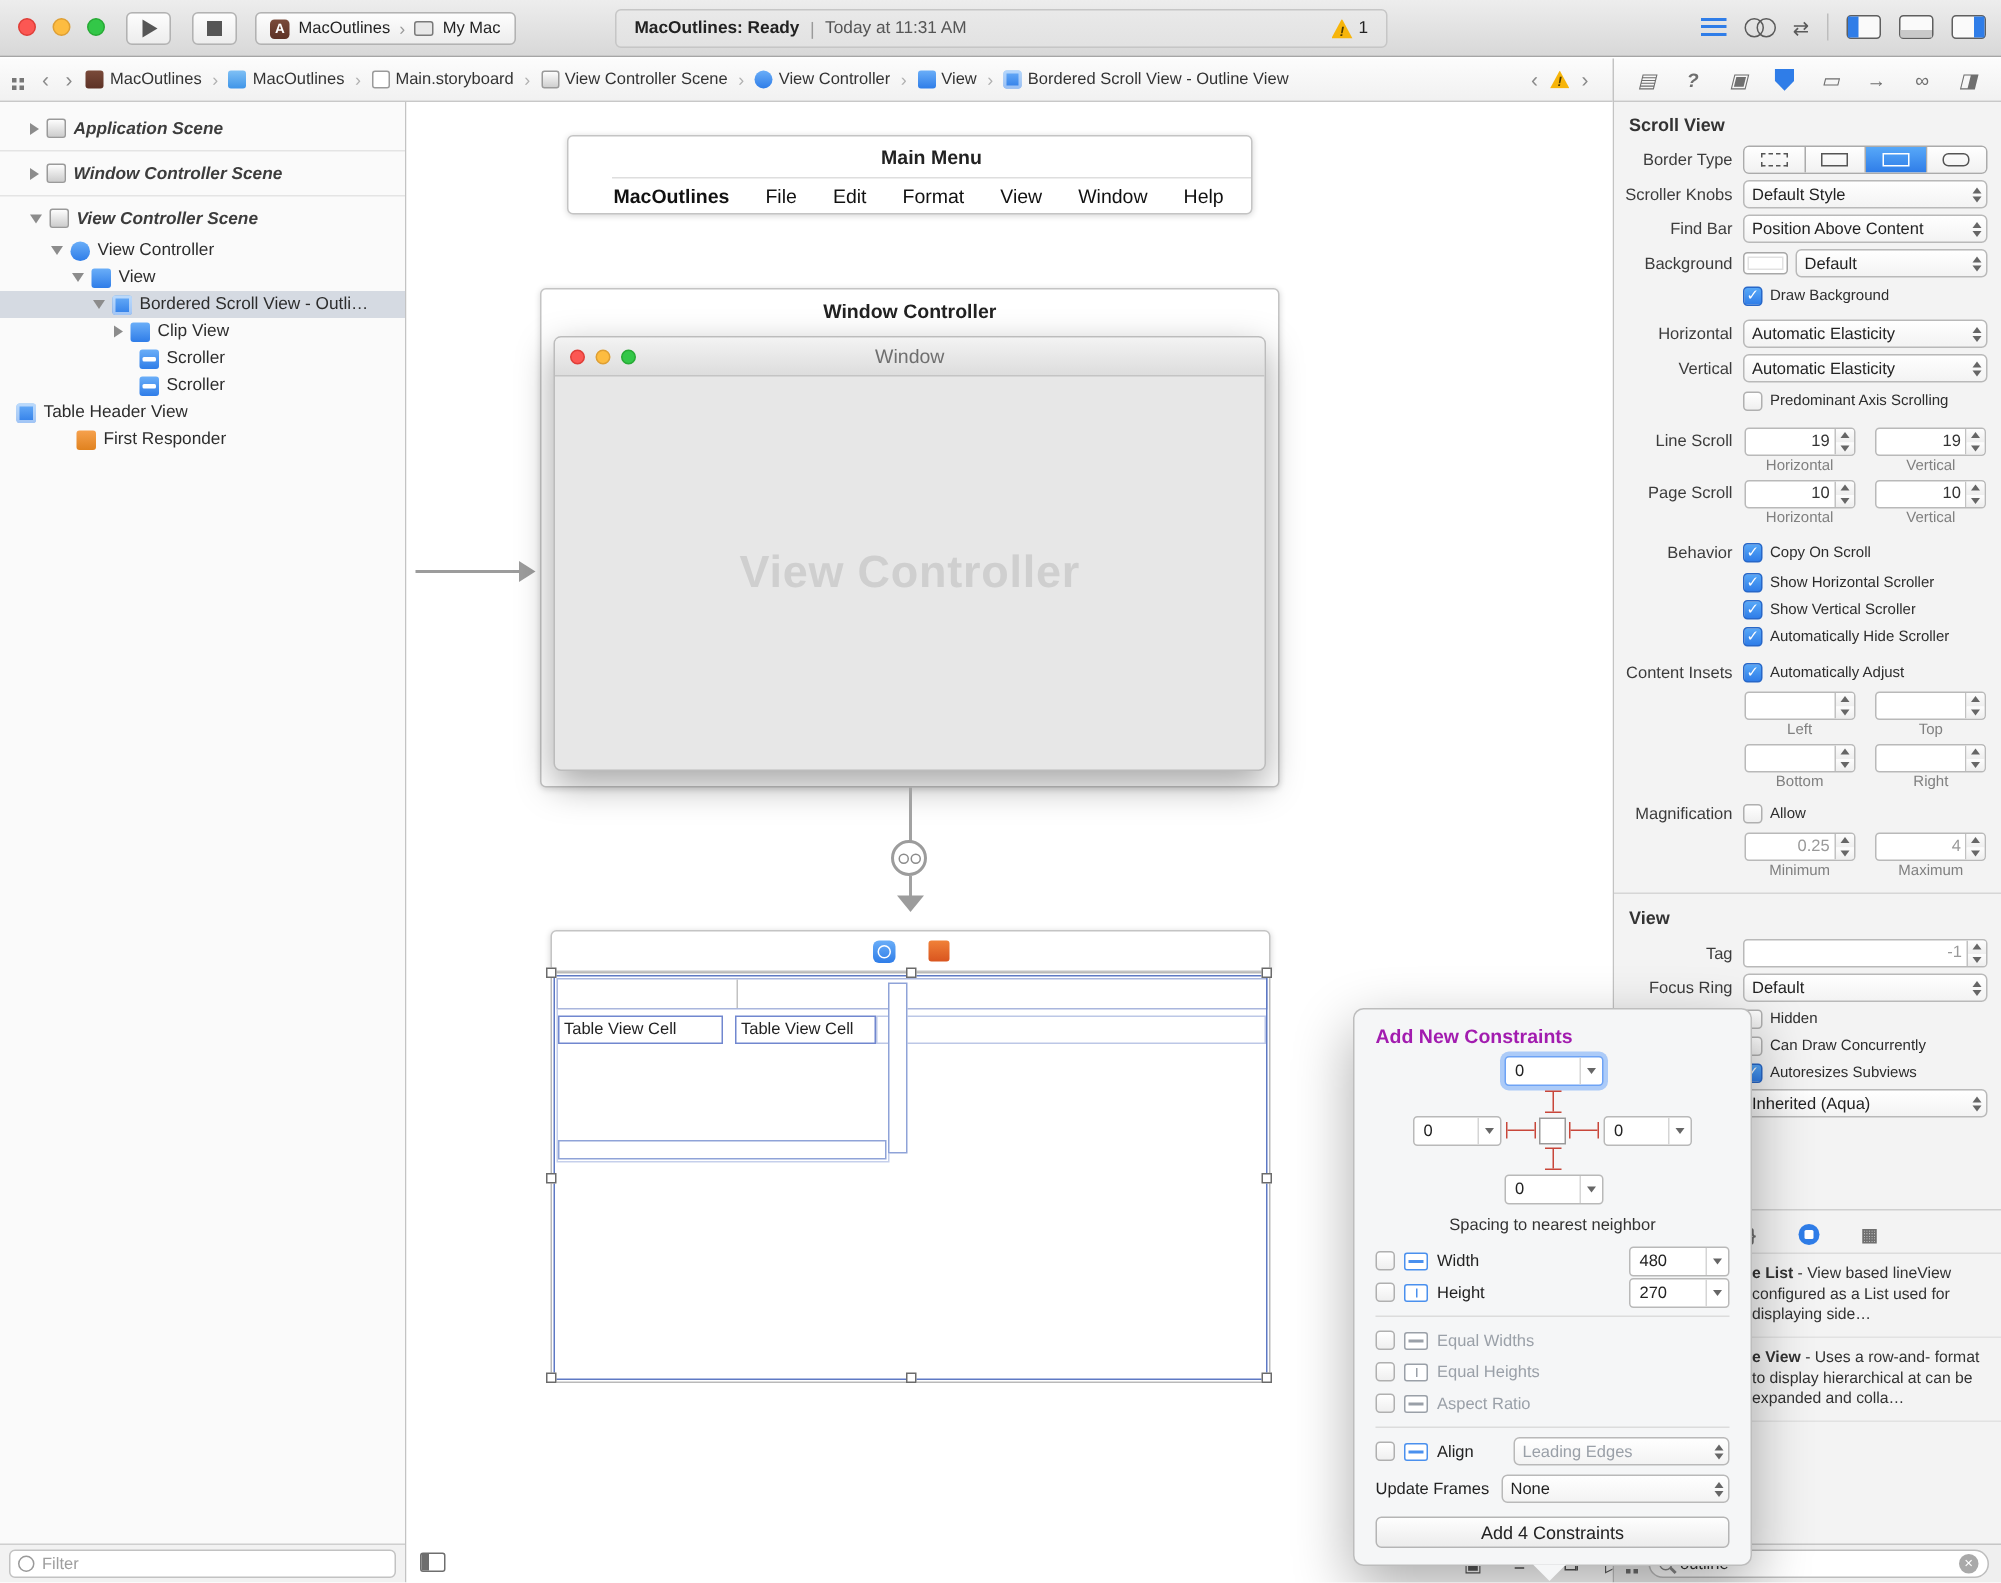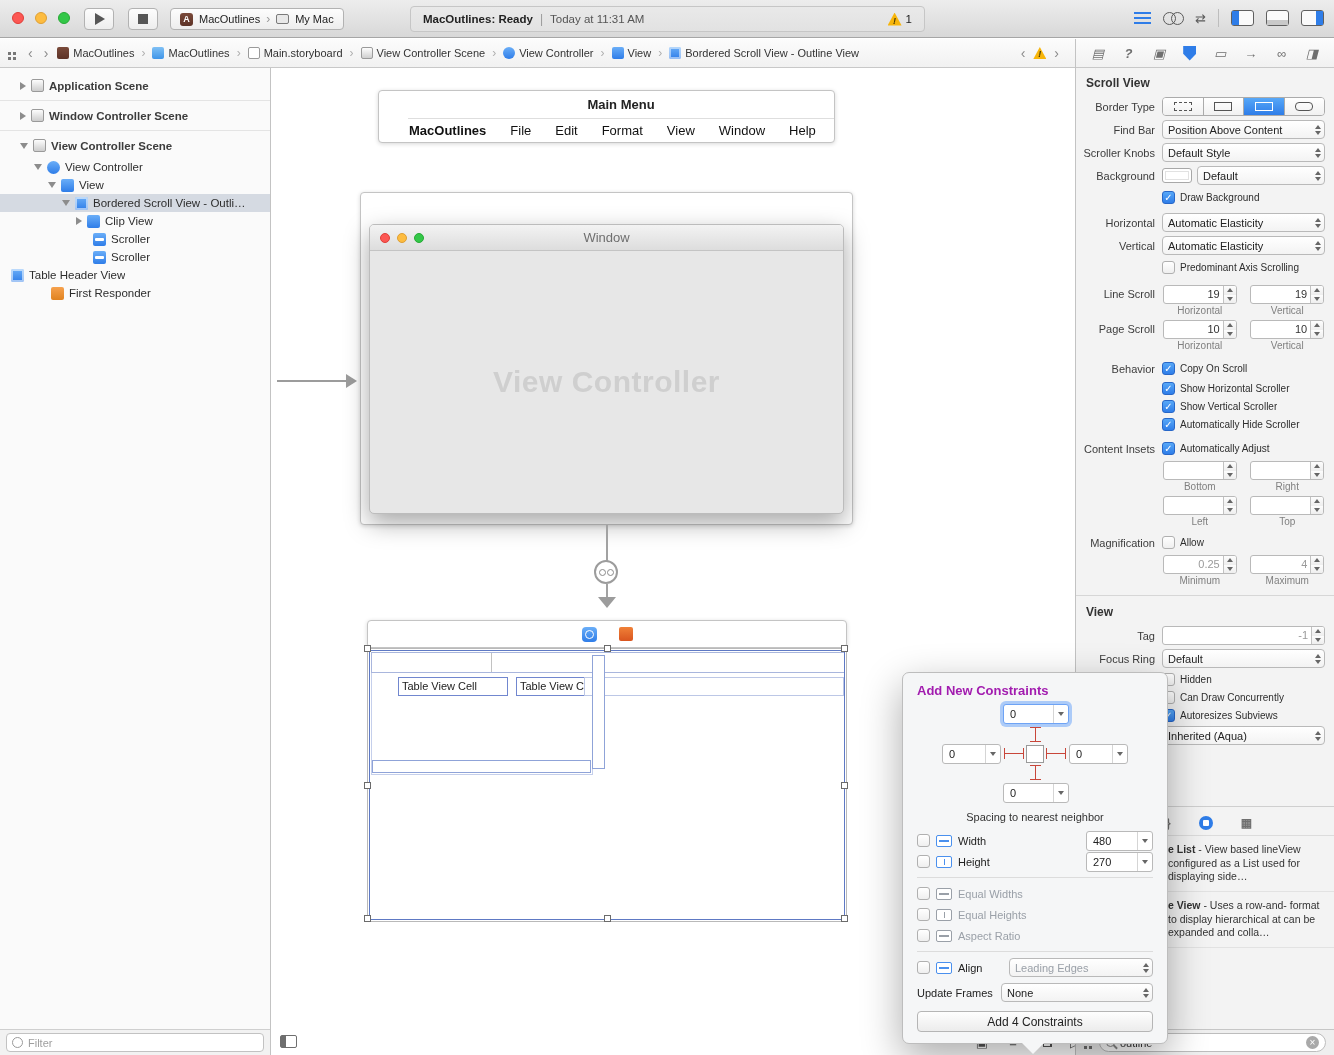--- a/index.html
+++ b/index.html
@@ -59,21 +59,21 @@
 .shield{width:13px;height:15px;background:#2f7de8;clip-path:polygon(0 0,100% 0,100% 55%,50% 100%,0 55%);}
 
 
 .vborder{position:absolute;width:1px;background:#c3c3c3;}
 
 
 #sidebar{position:absolute;left:0;top:68px;width:270px;height:987px;background:#fafafa;}
 #tree{padding-top:5px;}
 .trow{display:flex;align-items:center;height:18px;gap:5px;padding-right:4px;}
 .trow.scene{height:25px;}
-.trow.scene .tlabel{font-weight:bold;color:#3c3c3c;}
+.trow.scene .tlabel{font-weight:bold;color:#3c3c3c;font-style:italic;}
 .trow.sel{background:#d5dae2;}
 .tlabel{white-space:nowrap;overflow:hidden;text-overflow:ellipsis;font-size:11.5px;color:#2d2d2d;}
 .disc{width:0;height:0;flex:none;}
 .disc.c{border-top:4px solid transparent;border-bottom:4px solid transparent;border-left:6px solid #8c8c8c;}
 .disc.o{border-left:4px solid transparent;border-right:4px solid transparent;border-top:6px solid #8c8c8c;}
 .disc.none{width:6px;}
 .ti{width:13px;height:13px;border-radius:2px;flex:none;}
 .ti.scene{background:linear-gradient(#fdfdfd,#cdcdcd);border:1px solid #9a9a9a;}
 .ti.blue{background:linear-gradient(#6aaef8,#2f7de8);}
 .ti.grid{background:linear-gradient(#6aaef8,#2f7de8);box-shadow:inset 0 0 0 2px rgba(255,255,255,.55);}
@@ -111,21 +111,21 @@
 #vc-header{left:96px;top:552px;width:480px;height:28px;display:flex;align-items:center;justify-content:center;gap:22px;}
 .vcb{width:15px;height:15px;border-radius:4px;background:linear-gradient(#6aaef8,#2f7de8);position:relative;}
 .vcb::after{content:"";position:absolute;inset:3px;border:1.5px solid #fff;border-radius:50%;}
 .frb{width:14px;height:14px;background:linear-gradient(#f08138,#d9551f);border-radius:2px;}
 #vc-body{position:absolute;left:96px;top:580px;width:480px;height:274px;background:#fff;border:1px solid #b9b9b9;}
 .sel-outline{position:absolute;inset:1px;border:1px solid #5e79c4;}
 .handle{position:absolute;width:7px;height:7px;background:#fff;border:1px solid #6b6b6b;z-index:5;}
 .tbl{position:absolute;background:#fff;}
 #hdr-row{left:3px;top:3px;width:474px;height:21px;border:1px solid #a9b6dd;}
 #hdr-row::after{content:"";position:absolute;left:119px;top:0;bottom:0;width:1px;background:#c2c2c2;}
-.cell{position:absolute;top:28px;height:19px;border:1px solid #7187cf;font-size:11px;line-height:17px;padding-left:3px;background:#fff;white-space:nowrap;overflow:hidden;margin-left:26px;}
+.cell{position:absolute;top:28px;height:19px;border:1px solid #7187cf;font-size:11px;line-height:17px;padding-left:3px;background:#fff;white-space:nowrap;overflow:hidden;}
 #cell1{left:4px;width:110px;}
 #cell2{left:122px;width:94px;}
 #cell-ext{left:216px;top:28px;width:260px;height:19px;border:1px solid #bcc7e6;}
 #clip-outline{left:3px;top:3px;width:222px;height:123px;border:1px solid #c5cfeb;background:transparent;}
 #vscroller{left:224px;top:6px;width:13px;height:114px;border:1px solid #8fa3d8;}
 #hscroller{left:4px;top:111px;width:219px;height:13px;border:1px solid #8fa3d8;}
 #cv-icons{position:absolute;top:965px;left:700px;display:flex;gap:9px;align-items:center;}
 .cv-ic{width:22px;height:18px;display:flex;align-items:center;justify-content:center;color:#555;font-size:13px;}
 .pin-ic{width:16px;height:10px;border-left:2px solid #555;border-right:2px solid #555;position:relative;}
 .pin-ic::before{content:"";position:absolute;left:0;right:0;top:4px;height:1.5px;background:#555;}
@@ -407,20 +407,21 @@
       <span>Help</span>
     </div>
   </div>
 
   <div id="entry-arrow">
     <i class="shaft"></i>
       <i class="head"></i>
   </div>
 
   <div class="scene-box" style="left:89px;top:124px;width:493px;height:333px">
+    <div id="wc-title">Window Controller</div>
     <div id="mac-window">
       <div id="mw-titlebar">
         <span class="light red"></span>
         <span class="light yel"></span>
         <span class="light grn"></span>
         <span id="mw-title">Window</span>
       </div>
       <div id="mw-body">
         <span id="vc-placeholder">View Controller</span>
       </div>
@@ -486,46 +487,46 @@
             <i class="bt white"></i>
           </span>
         <span class="segi">
             <i class="bt round"></i>
           </span>
       </span>
     </span>
   </div>
 
   <div class="irow">
+    <span class="ilabel">Scroller Knobs</span>
+    <span class="ictl">
+      <span class="popup">
+        <span class="val">Default Style</span>
+        <span class="pp-ar">
+            <i class="t-up"></i>
+            <i class="t-dn"></i>
+          </span>
+      </span>
+    </span>
+  </div>
+
+  <div class="irow">
     <span class="ilabel">Find Bar</span>
     <span class="ictl">
       <span class="popup">
         <span class="val">Position Above Content</span>
         <span class="pp-ar">
             <i class="t-up"></i>
             <i class="t-dn"></i>
           </span>
       </span>
     </span>
   </div>
 
   <div class="irow">
-    <span class="ilabel">Scroller Knobs</span>
-    <span class="ictl">
-      <span class="popup">
-        <span class="val">Default Style</span>
-        <span class="pp-ar">
-            <i class="t-up"></i>
-            <i class="t-dn"></i>
-          </span>
-      </span>
-    </span>
-  </div>
-
-  <div class="irow">
     <span class="ilabel">Background</span>
     <span class="ictl">
       <span class="cwell">
           <i></i>
         </span>
       <span class="popup">
         <span class="val">Default</span>
         <span class="pp-ar">
             <i class="t-up"></i>
             <i class="t-dn"></i>
@@ -688,68 +689,68 @@
           <span class="nv dim"></span>
           <span class="stp">
               <i>
                 <b class="t-up"></b>
               </i>
               <i>
                 <b class="t-dn"></b>
               </i>
             </span>
         </span>
-        <span class="fcap">Bottom</span>
+        <span class="fcap">Left</span>
       </span>
       <span class="fieldcol" style="margin-left:7px">
         <span class="numfield">
           <span class="nv dim"></span>
           <span class="stp">
               <i>
                 <b class="t-up"></b>
               </i>
               <i>
                 <b class="t-dn"></b>
               </i>
             </span>
         </span>
-        <span class="fcap">Right</span>
+        <span class="fcap">Top</span>
       </span>
     </span>
   </div>
   <div class="irow" style="align-items:flex-start">
     <span class="ilabel"></span>
     <span class="ictl">
       <span class="fieldcol">
         <span class="numfield">
           <span class="nv dim"></span>
           <span class="stp">
               <i>
                 <b class="t-up"></b>
               </i>
               <i>
                 <b class="t-dn"></b>
               </i>
             </span>
         </span>
-        <span class="fcap">Left</span>
+        <span class="fcap">Bottom</span>
       </span>
       <span class="fieldcol" style="margin-left:7px">
         <span class="numfield">
           <span class="nv dim"></span>
           <span class="stp">
               <i>
                 <b class="t-up"></b>
               </i>
               <i>
                 <b class="t-dn"></b>
               </i>
             </span>
         </span>
-        <span class="fcap">Top</span>
+        <span class="fcap">Right</span>
       </span>
     </span>
   </div>
 
   <div class="irow" style="margin-top:3px">
     <span class="ilabel">Magnification</span>
     <span class="ictl">
       <span class="cb"></span>
       <span class="cb-label">Allow</span>
     </span>

